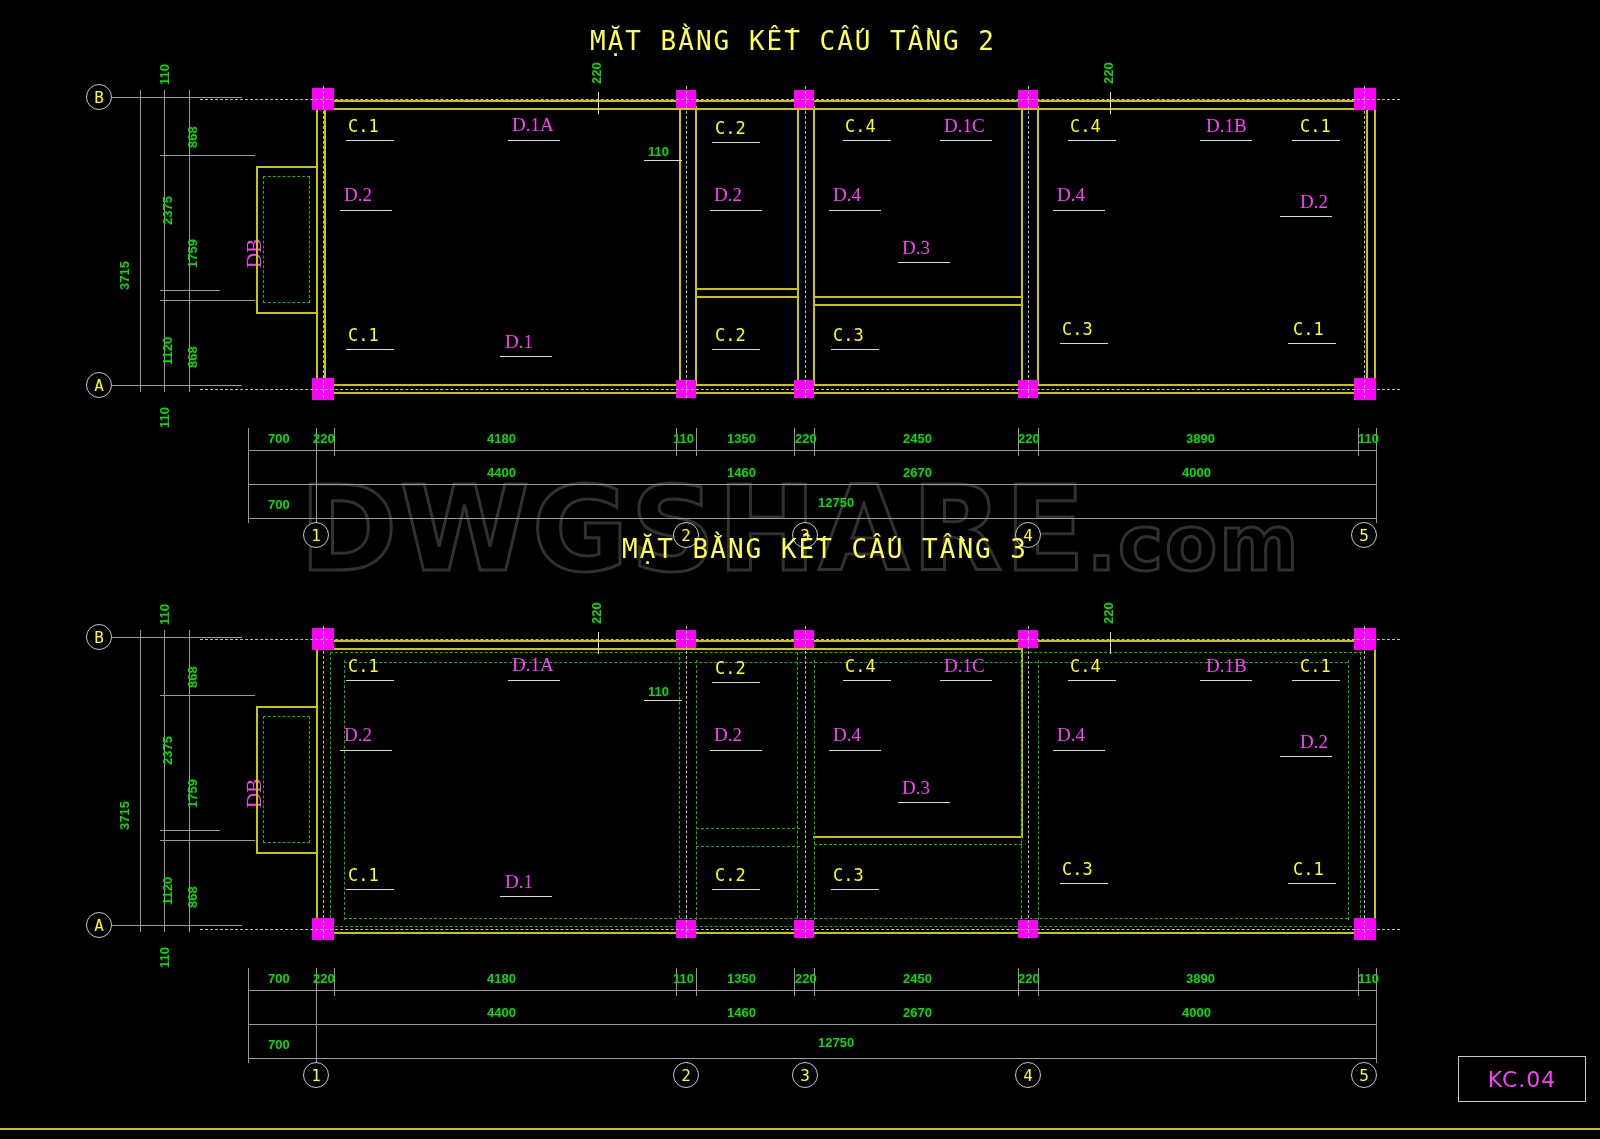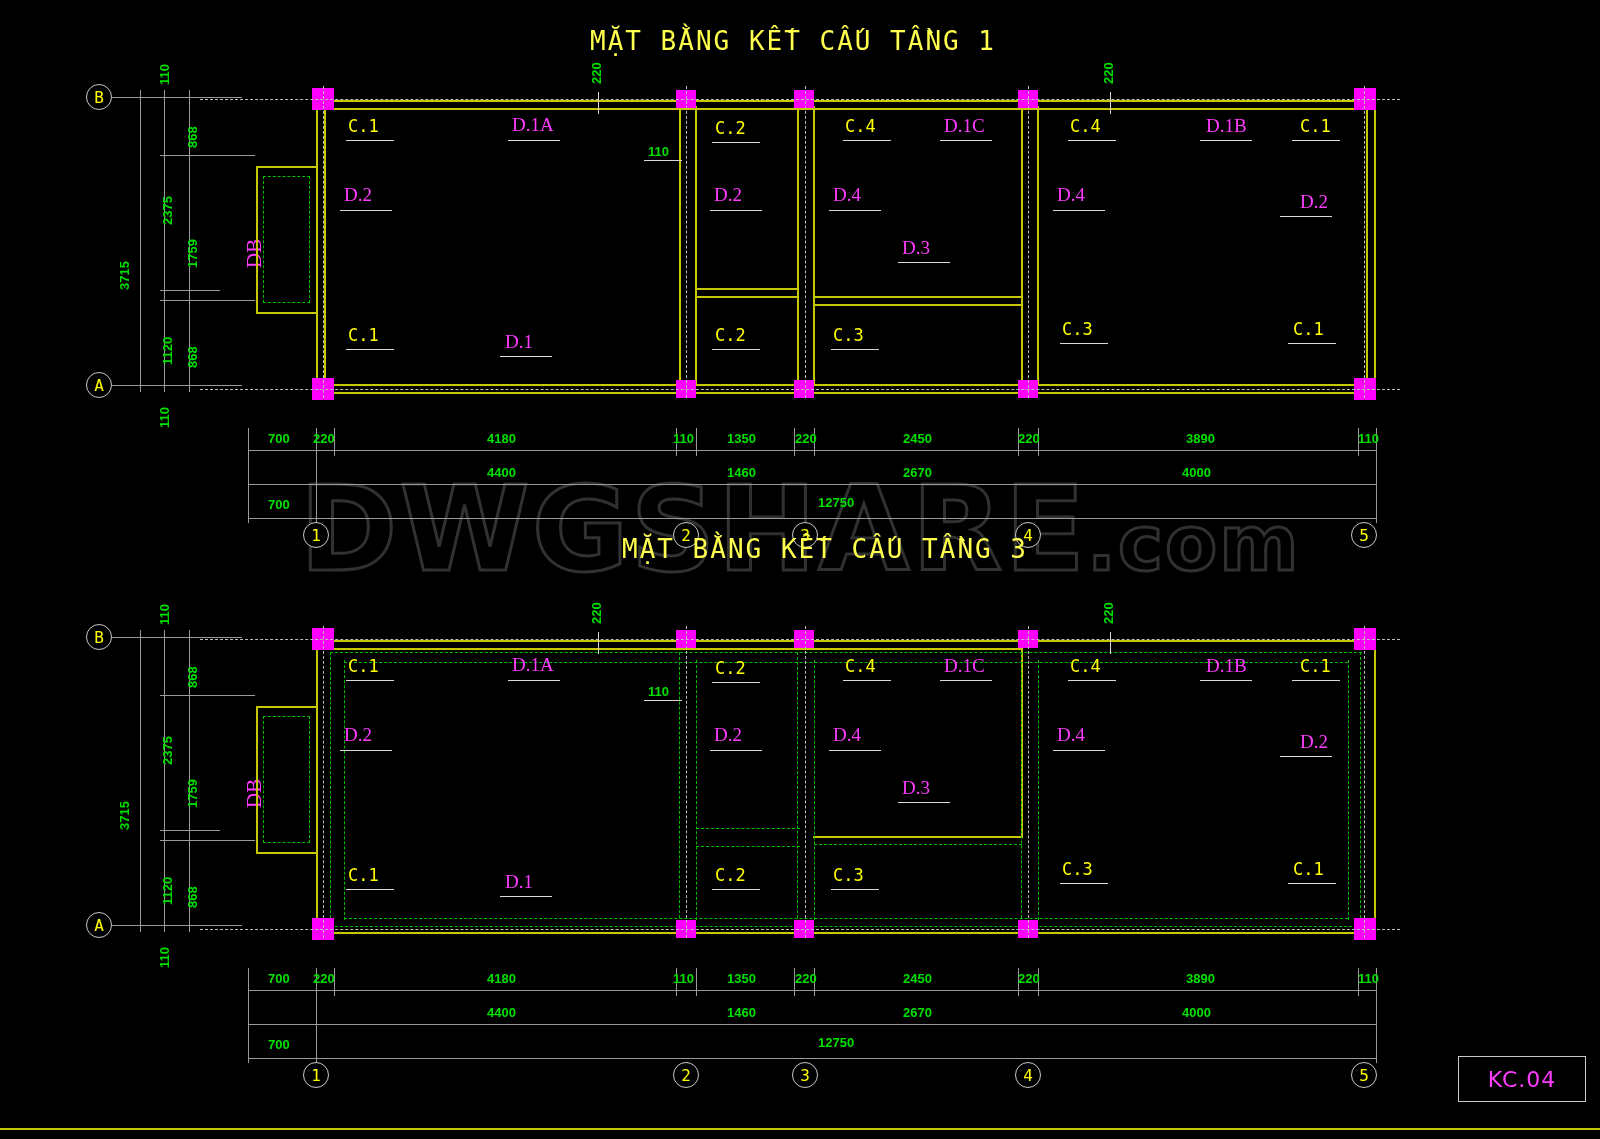--- a/index.html
+++ b/index.html
@@ -65,21 +65,21 @@
 <body>
 
 <div id="cad">
 
   <div class="wm">
     <span>DWGSHARE</span><small>.com</small>
   </div>
 
   <div>
 
-    <div class="plan-title" style="left:590px;top:26px;">MẶT BẰNG KẾT CẤU TẦNG 1</div>
+    <div class="plan-title" style="left:590px;top:26px;">MẶT BẰNG KẾT CẤU TẦNG 2</div>
 
     <div class="bub" style="left:86px;top:84px;">B</div>
     <div class="bub" style="left:86px;top:372px;">A</div>
     <div class="axis h" style="left:112px;top:97px;width:130px;"></div>
     <div class="axis h" style="left:112px;top:385px;width:130px;"></div>
 
     <div class="axis v" style="left:140px;top:90px;height:302px;"></div>
     <div class="axis v" style="left:164px;top:90px;height:302px;"></div>
     <div class="axis v" style="left:189px;top:90px;height:302px;"></div>
     <div class="axis h" style="left:140px;top:97px;width:50px;"></div>

